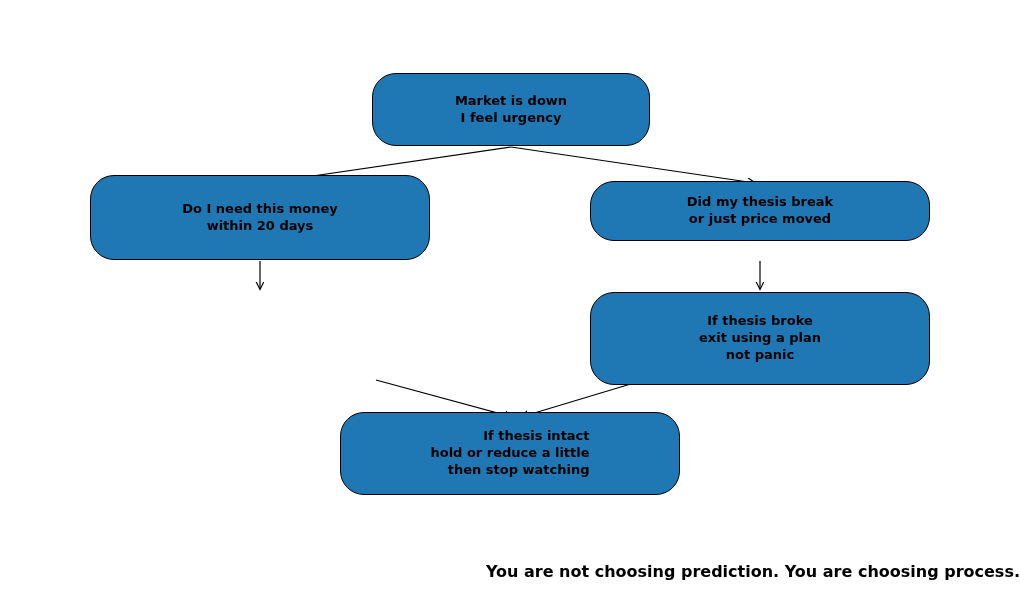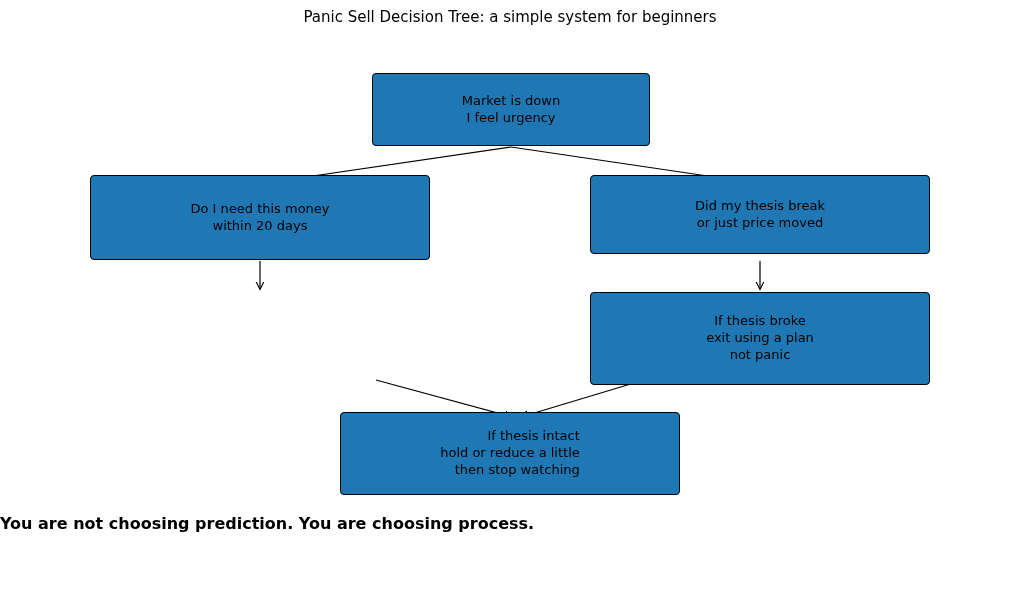--- a/index.html
+++ b/index.html
@@ -19,47 +19,47 @@
     position: absolute;
     top: 8px;
     left: 0;
     width: 100%;
     text-align: center;
     font-size: 15px;
     color: #000000;
   }
   .footer {
     position: absolute;
-    top: 514px;
+    top: 562px;
     left: 0;
     width: 100%;
-    text-align: left;
+    text-align: right;
     font-size: 16px;
     font-weight: bold;
     color: #000000;
   }
   .node {
     position: absolute;
     background: var(--node-fill, #1f77b4);
     border: 1.5px solid var(--node-border, #000000);
-    border-radius: 4px;
+    border-radius: 24px;
     display: flex;
     align-items: center;
     justify-content: center;
     text-align: center;
     font-size: 13px;
-    font-weight: normal;
+    font-weight: bold;
     color: var(--node-text, #000000);
     line-height: 1.3;
     white-space: pre-line;
     box-sizing: border-box;
   }
   #node-root        { left: 372px; top:  73px; width: 278px; height: 73px; }
   #node-need-money  { left:  90px; top: 175px; width: 340px; height: 85px; }
-  #node-thesis-break{ left: 590px; top: 175px; width: 340px; height: 79px; }
+  #node-thesis-break{ left: 590px; top: 181px; width: 340px; height: 60px; }
   #node-reduce-risk { left:  90px; top: 292px; width: 340px; height: 87px; }
   #node-exit-plan   { left: 590px; top: 292px; width: 340px; height: 93px; }
   #node-hold        { left: 340px; top: 412px; width: 340px; height: 83px; text-align: right; }
   svg.arrows {
     position: absolute;
     left: 0;
     top: 0;
     width: 1020px;
     height: 593px;
     pointer-events: none;
@@ -67,21 +67,20 @@
   svg.arrows line {
     stroke: #000000;
     stroke-width: 1.2;
   }
 </style>
 </head>
 <body>
 
 <div id="figure">
 
-  <div class="title">Panic Sell Decision Tree: a simple system for beginners</div>
 
   <svg class="arrows" viewBox="0 0 1020 593" xmlns="http://www.w3.org/2000/svg">
     <defs>
       <marker id="arrowhead" markerWidth="10" markerHeight="10" refX="7.5" refY="4" orient="auto" markerUnits="userSpaceOnUse">
         <path d="M0,0 L8,4 L0,8" fill="none" stroke="#000000" stroke-width="1.2"></path>
       </marker>
     </defs>
     <line x1="511" y1="147" x2="265" y2="183" marker-end="url(#arrowhead)"></line>
     <line x1="511" y1="147" x2="755" y2="183" marker-end="url(#arrowhead)"></line>
     <line x1="260" y1="261" x2="260" y2="289" marker-end="url(#arrowhead)"></line>

